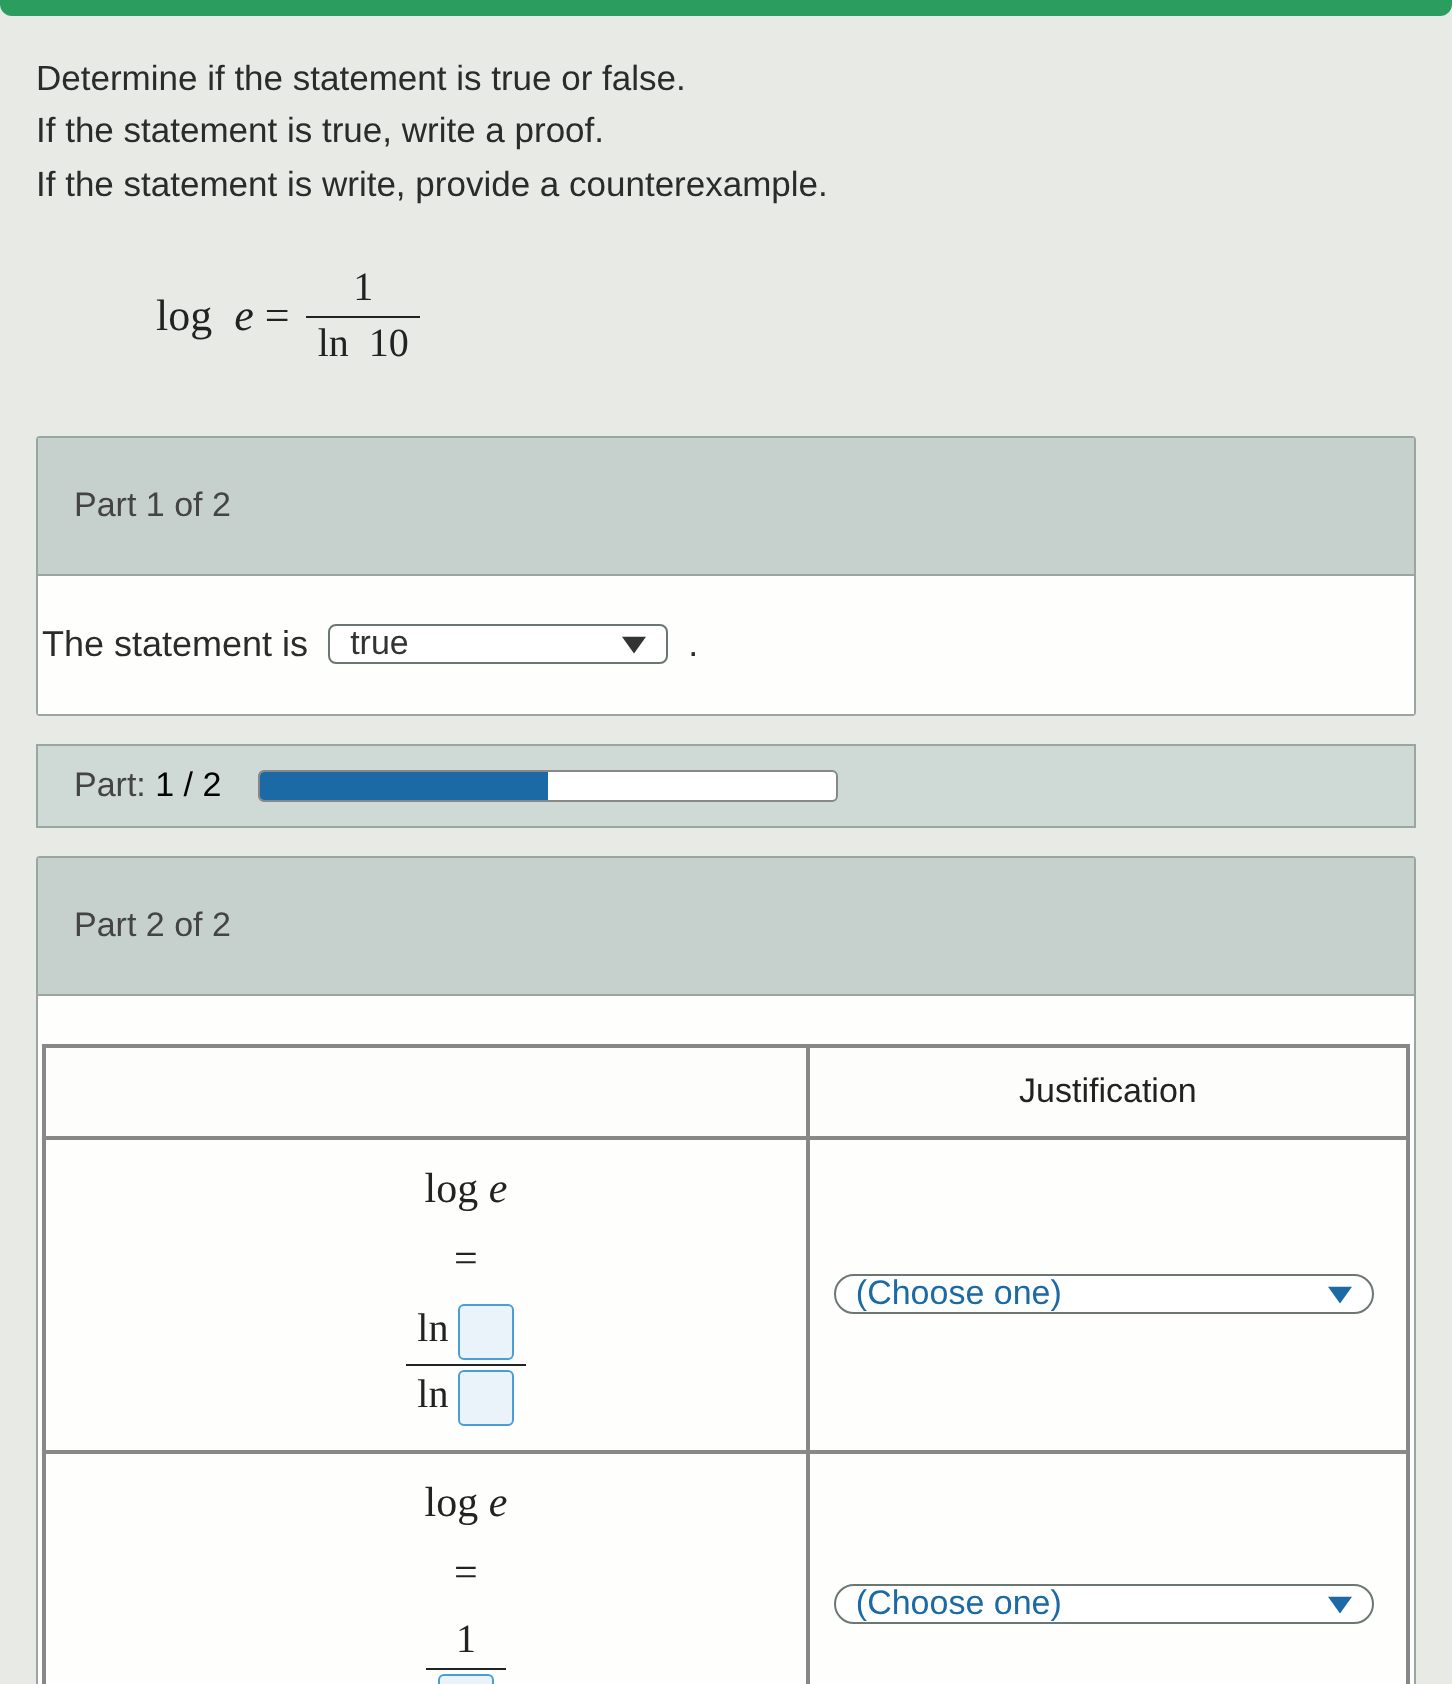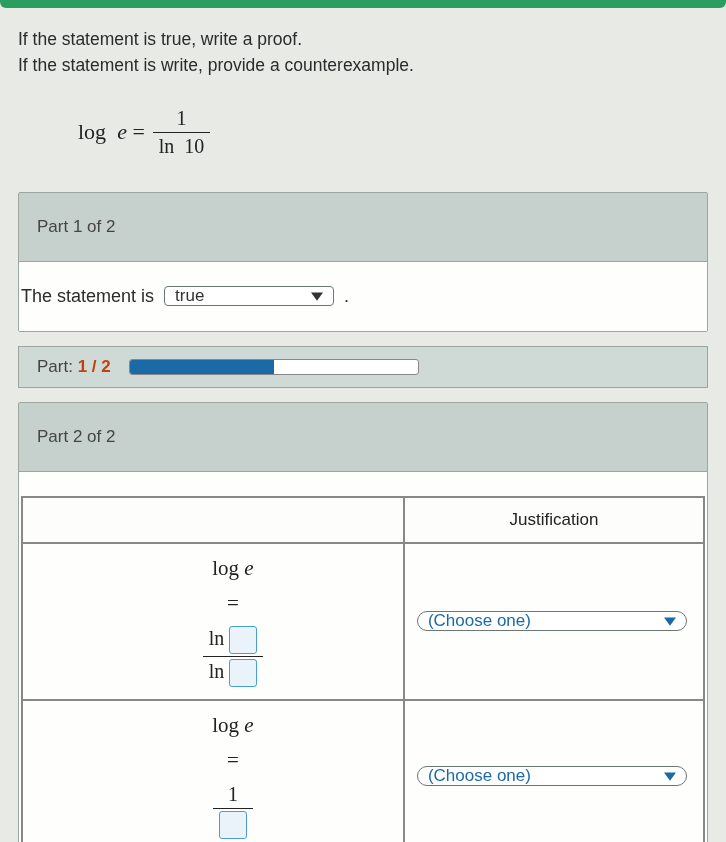--- a/index.html
+++ b/index.html
@@ -89,21 +89,21 @@
       background: #cfd9d5;
       border: 1px solid #9aa6a0;
       margin-top: 14px;
       padding: 10px 18px;
       display: flex;
       align-items: center;
       gap: 18px;
       font-size: 17px;
       color: #444;
     }
-    .progress-row b { font-weight: 700; color: #c2410c; }
+    .progress-row b { font-weight: 400; color: #000000; }
     .progress-bar {
       width: 290px;
       height: 16px;
       background: #fff;
       border: 1px solid #888;
       border-radius: 3px;
       overflow: hidden;
     }
     .progress-fill {
       height: 100%;
@@ -151,20 +151,21 @@
     .col-right { width: 44%; }
   </style>
 </head>
 <body>
 
 <div class="topbar"></div>
 
 <div class="container">
 
   <div class="instructions">
+    <div>Determine if the statement is true or false.</div>
     <div>If the statement is true, write a proof.</div>
     <div>If the statement is write, provide a counterexample.</div>
   </div>
 
   <div class="formula-area">
     <span>log&nbsp;&nbsp;<i>e</i> =</span>
     <span class="frac">
       <span class="num">1</span>
       <span class="den">ln&nbsp;&nbsp;10</span>
     </span>

